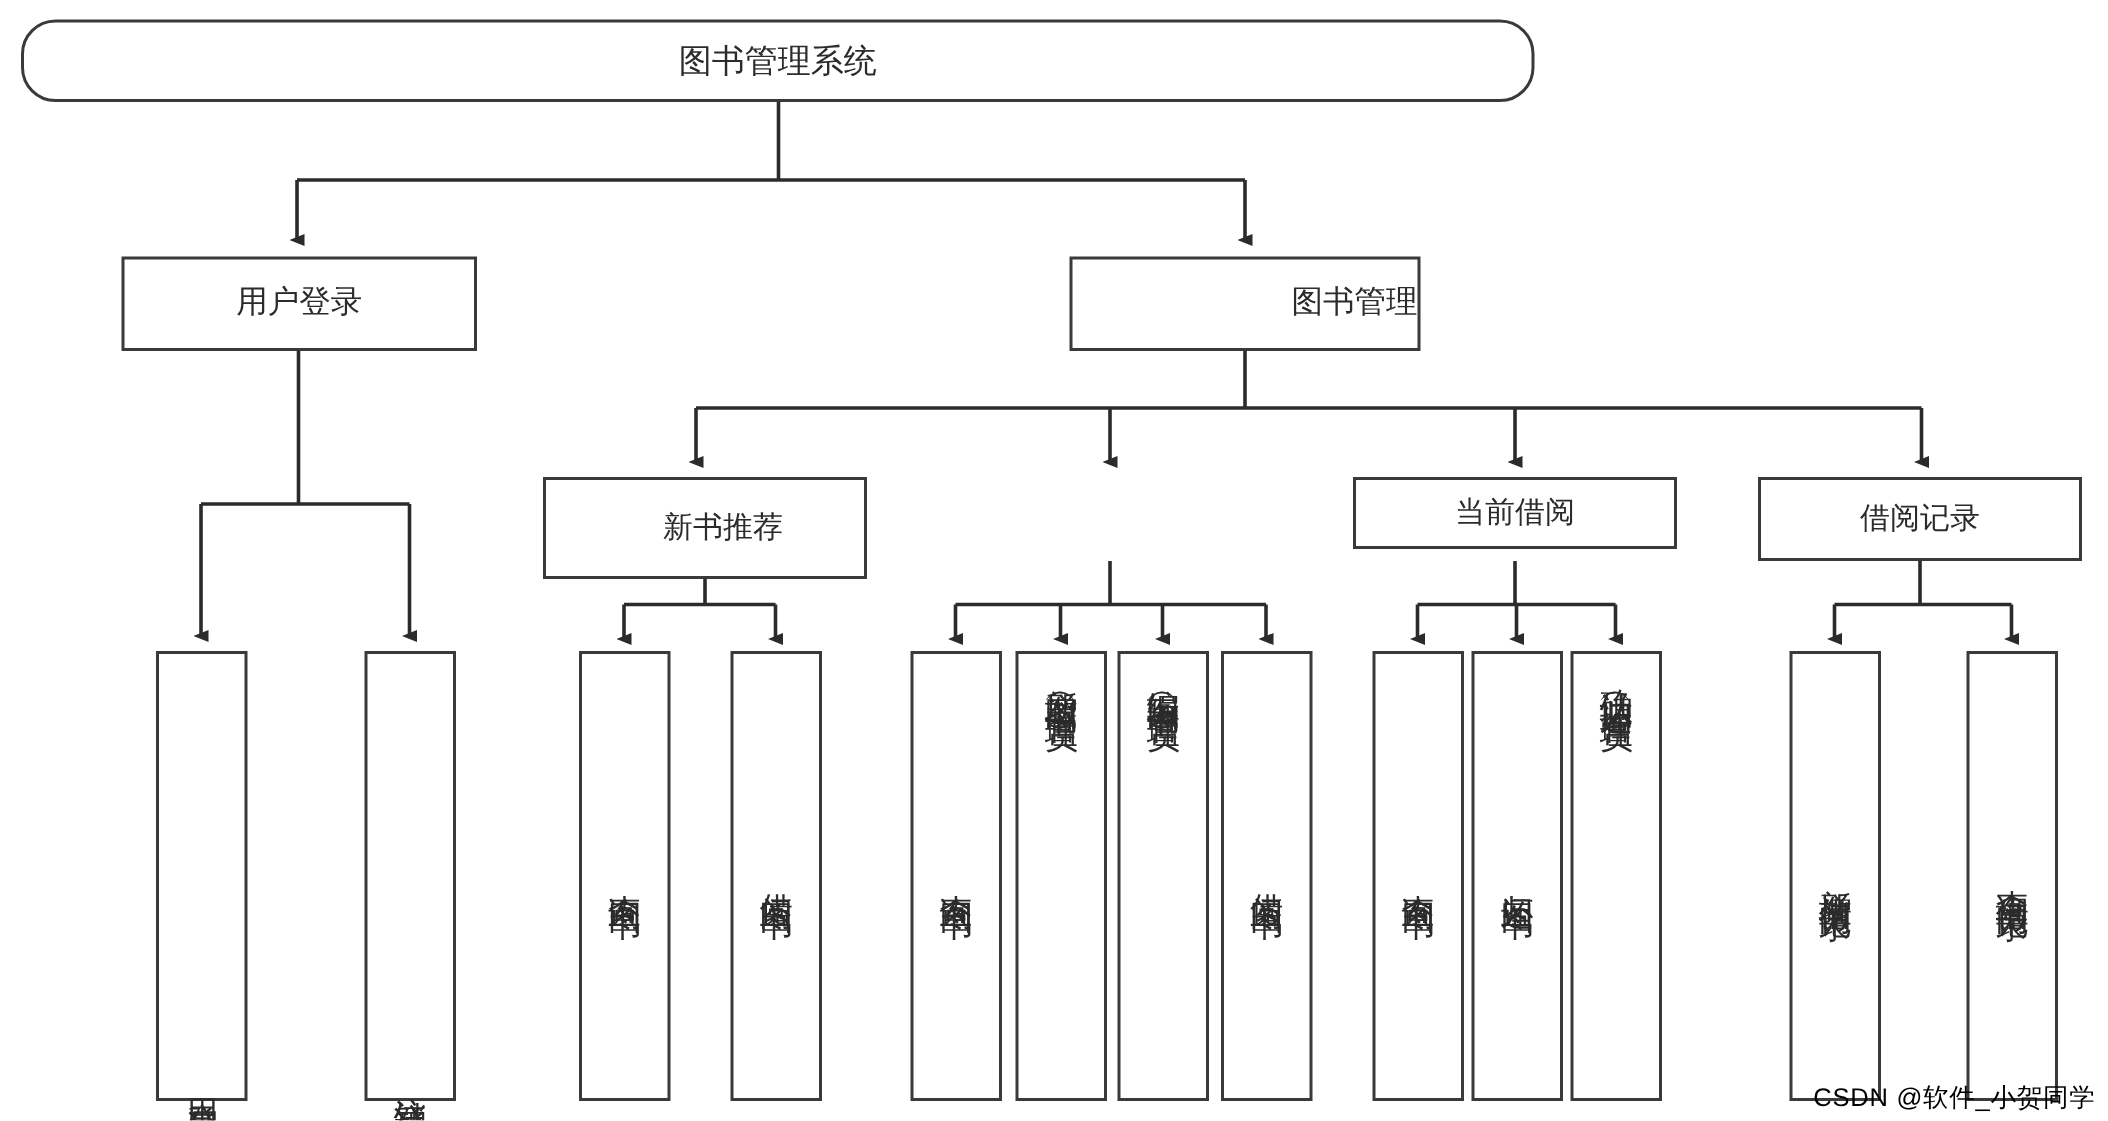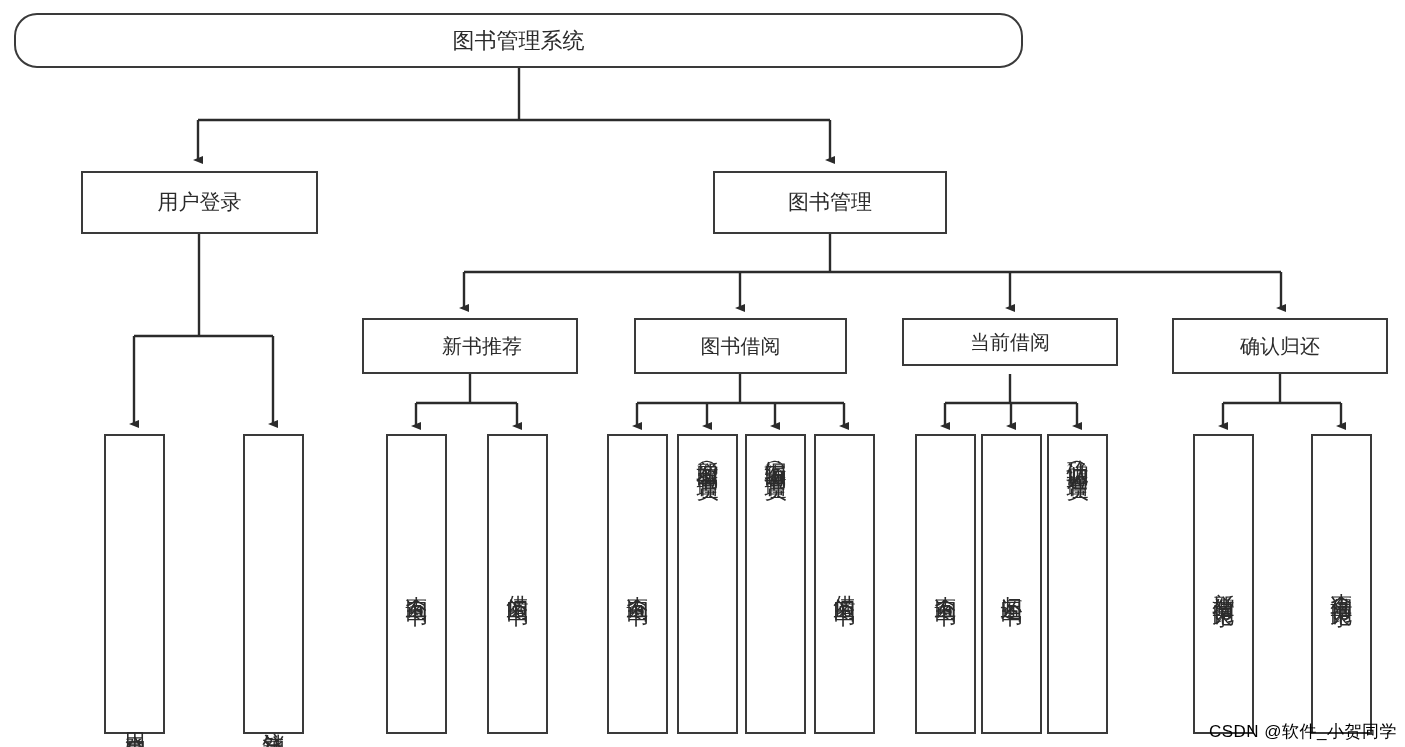--- a/index.html
+++ b/index.html
@@ -84,35 +84,32 @@
     </g>
   </svg>
 
   <div class="node root lvl1" style="left:14px;top:13px;width:1009px;height:55px;">
     <span class="node-label" style="font-size:22px;">图书管理系统</span>
   </div>
 
   <div class="node lvl1" style="left:81px;top:171px;width:237px;height:63px;">
     <span class="node-label">用户登录</span>
   </div>
-  <div class="node lvl1" style="left:713px;top:171px;width:234px;height:63px;">
+  <div class="node lvl1" style="left:713px;top:171px;width:234px;height:63px;justify-content:flex-end;">
     <span class="node-label">图书管理</span>
   </div>
 
-  <div class="node lvl2" style="left:362px;top:318px;width:216px;height:56px;padding-left:24px;">
+  <div class="node lvl2" style="left:362px;top:318px;width:216px;height:68px;padding-left:24px;">
     <span class="node-label">新书推荐</span>
-  </div>
-  <div class="node lvl2" style="left:634px;top:318px;width:213px;height:56px;">
-    <span class="node-label">图书借阅</span>
   </div>
   <div class="node lvl2" style="left:902px;top:318px;width:216px;height:48px;">
     <span class="node-label">当前借阅</span>
   </div>
   <div class="node lvl2" style="left:1172px;top:318px;width:216px;height:56px;">
-    <span class="node-label">确认归还</span>
+    <span class="node-label">借阅记录</span>
   </div>
 
   <div class="leaf align-bottom" style="left:104px;top:434px;width:61px;height:300px;">
     <span class="node-label">用户登录</span>
   </div>
   <div class="leaf align-bottom" style="left:243px;top:434px;width:61px;height:300px;">
     <span class="node-label">注销登录</span>
   </div>
 
   <div class="leaf align-center" style="left:386px;top:434px;width:61px;height:300px;">

